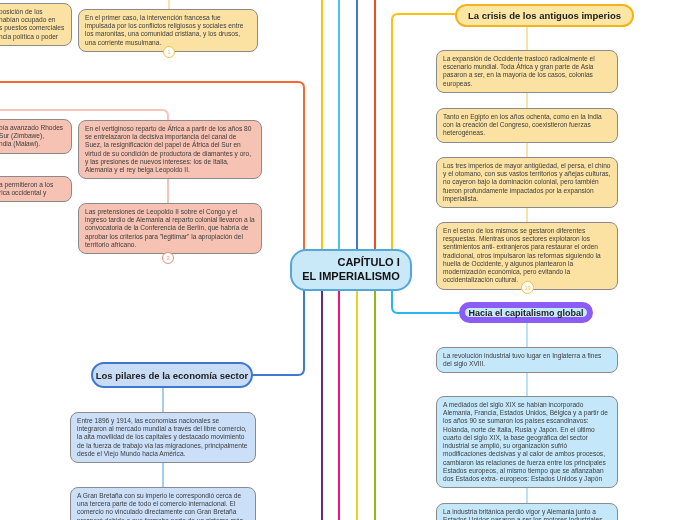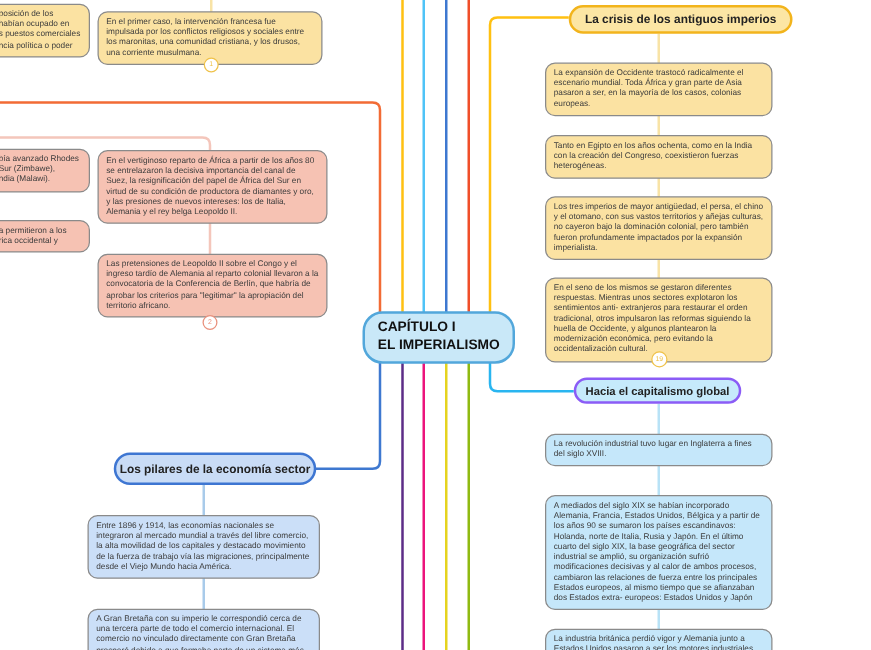--- a/index.html
+++ b/index.html
@@ -7,23 +7,23 @@
           font-family:"Liberation Sans",sans-serif;}
   .wires{position:absolute;left:0;top:0;width:697px;height:520px;}
   .note{position:absolute;box-sizing:border-box;border:1px solid #8a8a8a;border-radius:8px;
         padding:4px 6px;font-size:6.6px;line-height:1.25;color:#3c3c3c;}
   .note.frag{white-space:pre-line;}
   .y{background:#fbe2a2;}
   .p{background:#f6c2b3;}
   .bl{background:#cbdff8;}
   .bc{background:#c5e7fa;}
   .pill{position:absolute;box-sizing:border-box;display:flex;align-items:center;justify-content:center;
-        font-weight:bold;color:#222;text-align:left;}
+        font-weight:bold;color:#222;text-align:right;}
   .pill.crisis{left:455px;top:4px;width:179px;height:23px;background:#fce6a4;border:2px solid #f2b41c;border-radius:12px;font-size:9.5px;}
-  .pill.capit{left:459px;top:302px;width:134px;height:21px;background:#c6eafb;border:2px solid #8b5cf6;border-radius:11px;font-size:9px;}
+  .pill.capit{left:459px;top:302px;width:134px;height:21px;background:#c6eafb;border:6px solid #8b5cf6;border-radius:11px;font-size:9px;}
   .pill.pilares{left:91px;top:362px;width:162px;height:26px;background:#c9dcf6;border:2px solid #3e76d2;border-radius:13px;font-size:9.5px;}
   .pill.center{left:290px;top:249px;width:122px;height:42px;background:#c9e8f8;border:2px solid #52a7db;border-radius:16px;
                font-size:11px;line-height:1.25;color:#111;}
   .badge{position:absolute;box-sizing:border-box;background:#fff;border-radius:50%;
          display:flex;align-items:center;justify-content:center;font-size:5.5px;}
   .badge.b1{left:163px;top:46px;width:12px;height:12px;border:1px solid #efc24a;color:#efc24a;}
   .badge.b2{left:162px;top:252px;width:12px;height:12px;border:1px solid #e9907c;color:#e9907c;}
   .badge.b19{left:521px;top:281px;width:13px;height:13px;border:1px solid #efc24a;color:#efc24a;}
 </style>
 </head>

